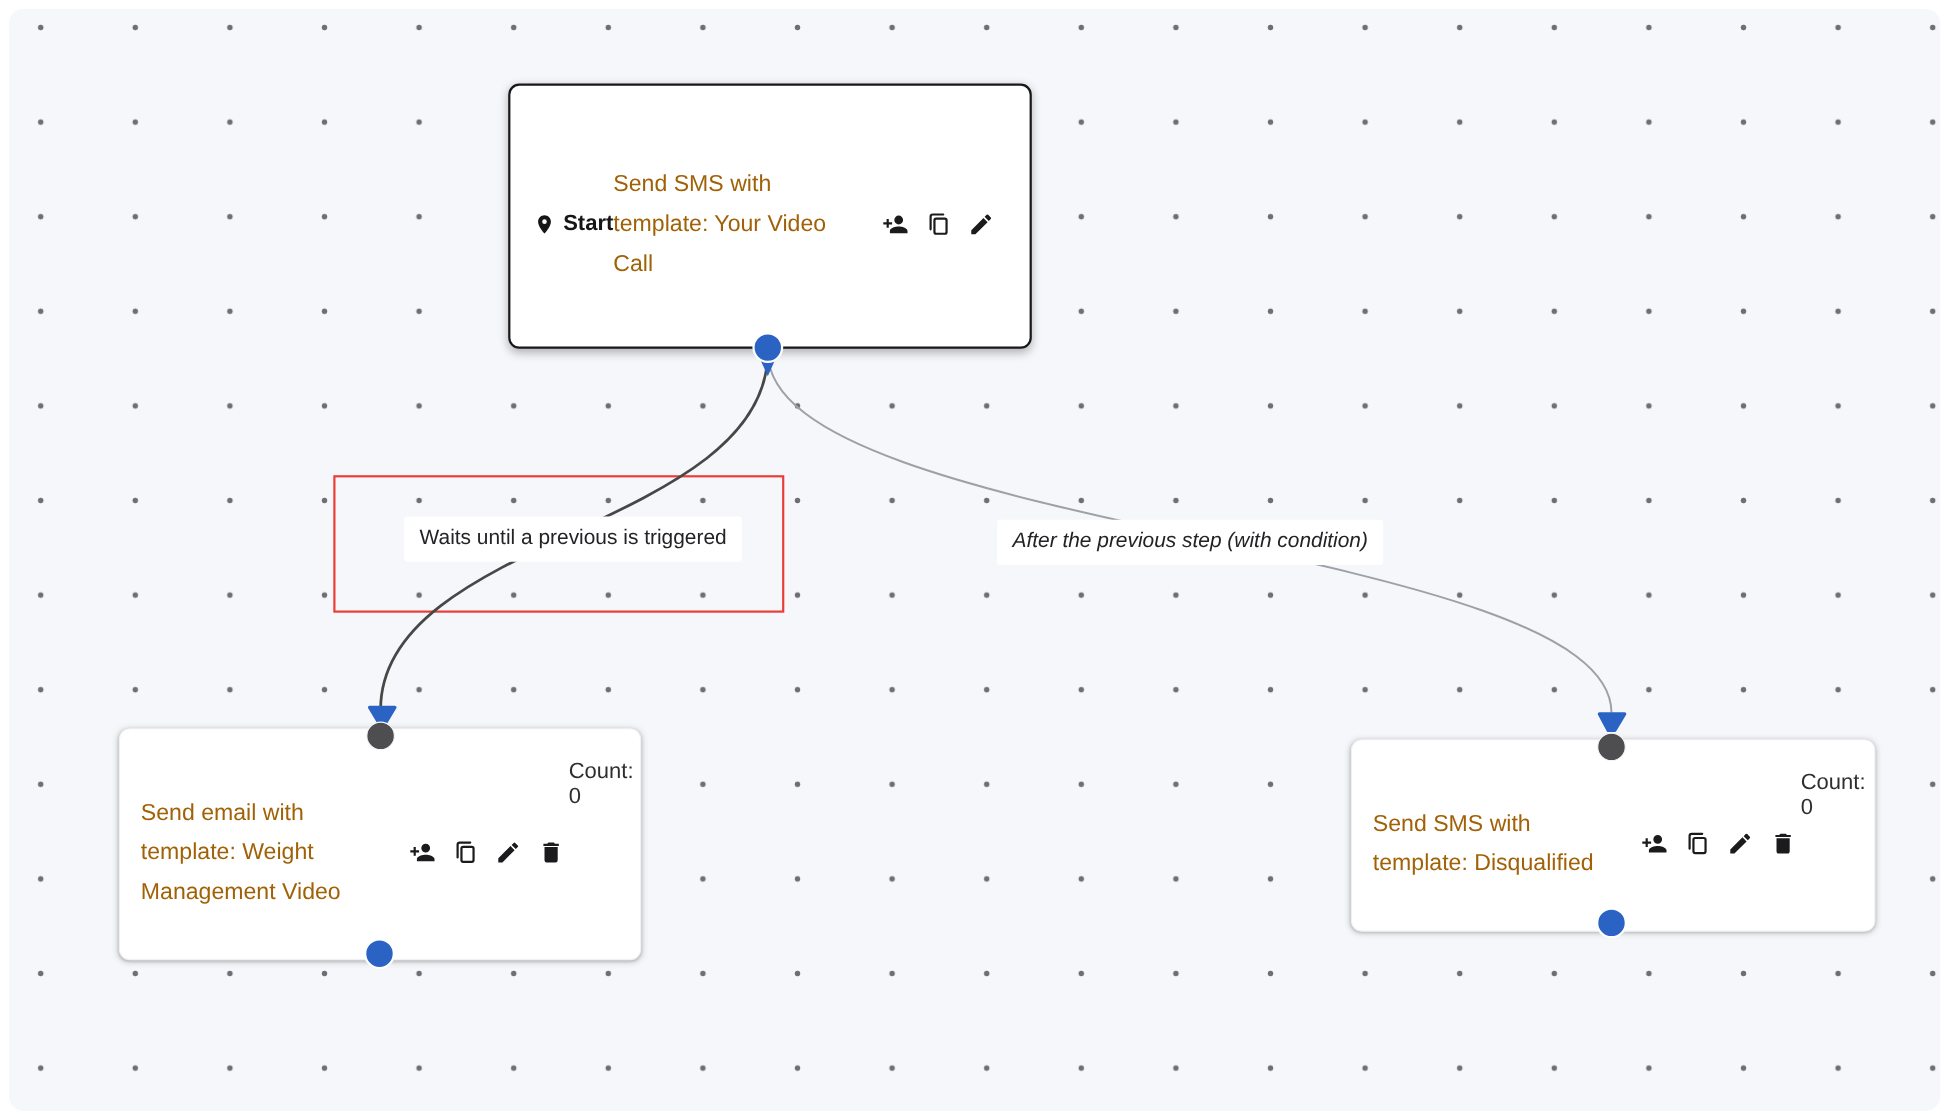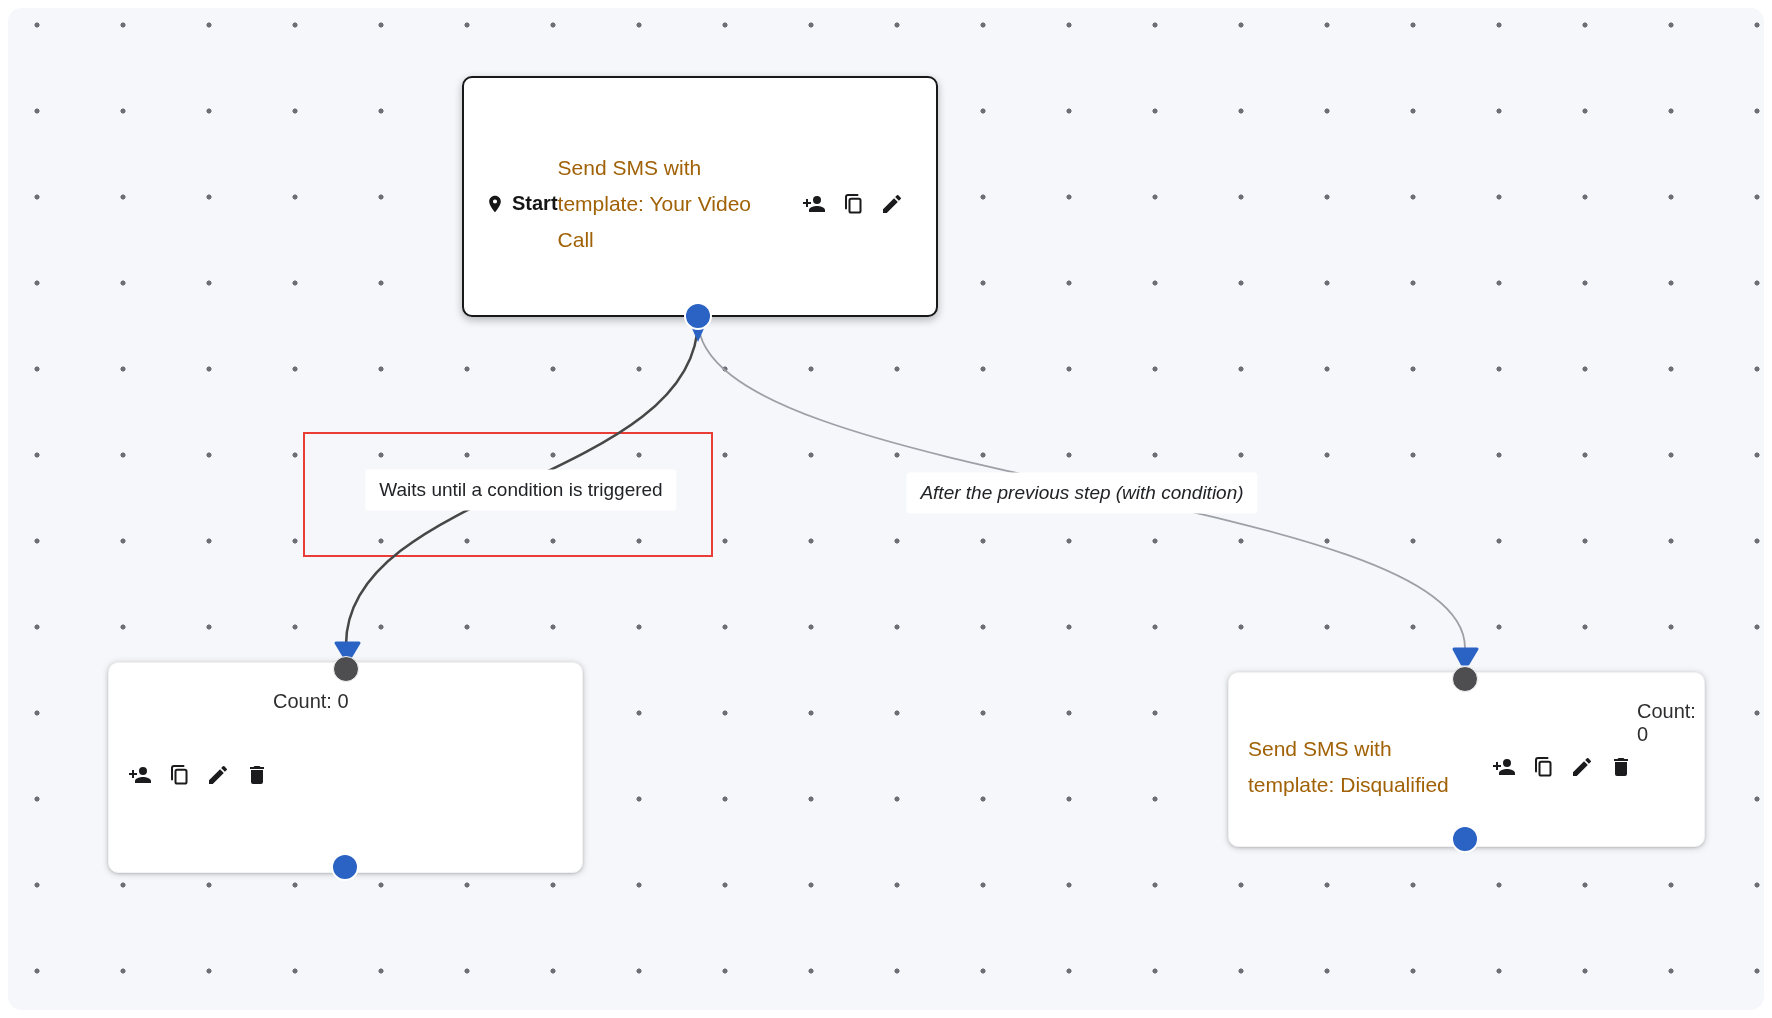--- a/index.html
+++ b/index.html
@@ -90,21 +90,21 @@
 <div class="red-highlight"></div>
 
 <svg class="edges-layer" viewBox="0 0 1772 1018">
   <path d="M 698 320 C 698 480, 346 488, 346 645" fill="none" stroke="#474747" stroke-width="2.5"></path>
   <path d="M 698 320 C 698 485, 1465 492, 1465 648" fill="none" stroke="#9da0a6" stroke-width="1.8"></path>
   <path d="M 690 324 L 706 324 L 698 342 Z" fill="#2b63c5"></path>
   <path d="M 336 643 L 359 643 L 350 658 L 345 658 Z" fill="#2b63c5" stroke="#2b63c5" stroke-width="3" stroke-linejoin="round"></path>
   <path d="M 1454 649 L 1477 649 L 1468 664 L 1462 664 Z" fill="#2b63c5" stroke="#2b63c5" stroke-width="3" stroke-linejoin="round"></path>
 </svg>
 
-<div class="edge-label l1">Waits until a condition is triggered</div>
+<div class="edge-label l1">Waits until a previous is triggered</div>
 <div class="edge-label l2">After the previous step (with condition)</div>
 
 <div class="node node-start">
   <div class="node-header">
     <svg>
         <use href="#i-pin"></use>
       </svg>
     <span>Start</span>
   </div>
   <div class="title-row">
@@ -127,20 +127,23 @@
             <use href="#i-edit"></use>
           </svg>
       </button>
     </div>
   </div>
   <div class="divider"></div>
 </div>
 
 <div class="node node-email">
   <div class="title-row">
+    <div class="node-title">Send email with
+template: Weight
+Management Video</div>
     <div class="actions">
       <button class="action-btn">
         <svg>
             <use href="#i-person-add"></use>
           </svg>
       </button>
       <button class="action-btn">
         <svg>
             <use href="#i-copy"></use>
           </svg>

